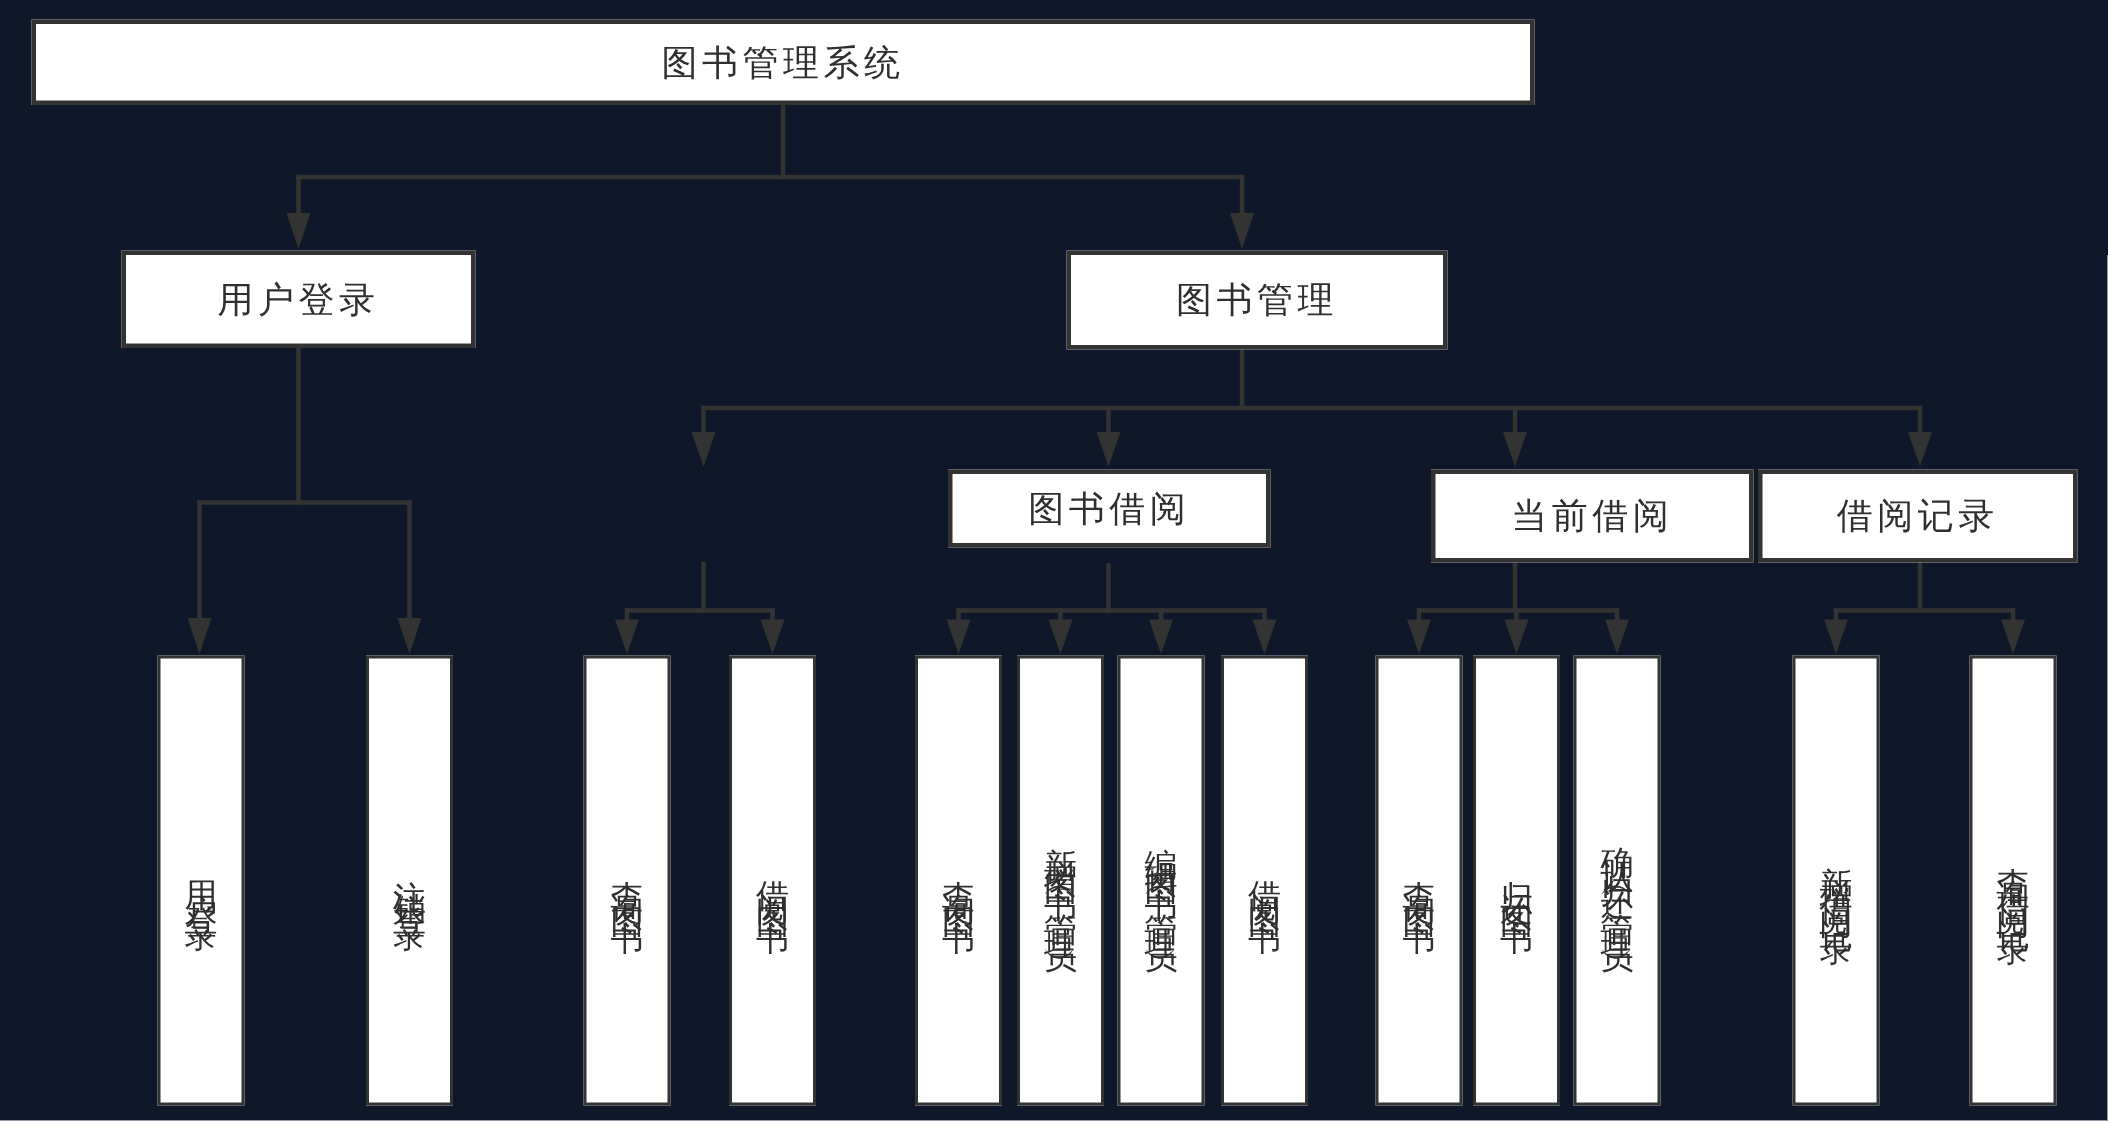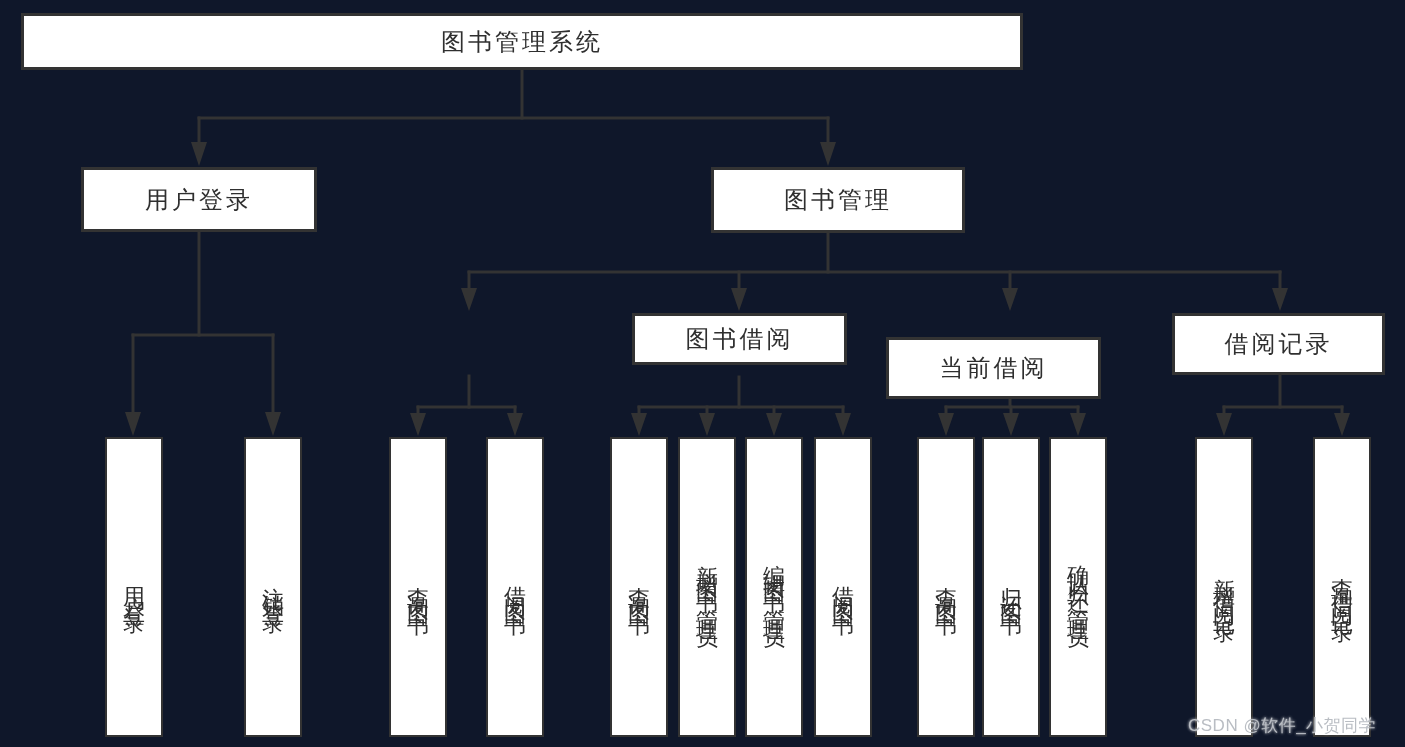--- a/index.html
+++ b/index.html
@@ -113,21 +113,21 @@
   <div class="box" style="left:81px;top:167px;width:236px;height:65px;">
     <span class="hlabel">用户登录</span>
   </div>
   <div class="box" style="left:711px;top:167px;width:254px;height:66px;">
     <span class="hlabel">图书管理</span>
   </div>
 
   <div class="box" style="left:632px;top:313px;width:215px;height:52px;">
     <span class="hlabel">图书借阅</span>
   </div>
-  <div class="box" style="left:886px;top:313px;width:215px;height:62px;margin-top:24px;">
+  <div class="box" style="left:954px;top:313px;width:215px;height:62px;">
     <span class="hlabel">当前借阅</span>
   </div>
   <div class="box" style="left:1172px;top:313px;width:213px;height:62px;">
     <span class="hlabel">借阅记录</span>
   </div>
 
   <div class="box leaf" style="left:105px;top:437px;width:58px;height:300px;">
     <span class="vlabel">用户登录</span>
   </div>
   <div class="box leaf" style="left:244px;top:437px;width:58px;height:300px;">
@@ -164,15 +164,14 @@
     <span class="vlabel">确认归还（管理员）</span>
   </div>
 
   <div class="box leaf" style="left:1195px;top:437px;width:58px;height:300px;">
     <span class="vlabel">新增借阅记录</span>
   </div>
   <div class="box leaf" style="left:1313px;top:437px;width:58px;height:300px;">
     <span class="vlabel">查询借阅记录</span>
   </div>
 
-  <div class="watermark">CSDN @软件_小贺同学</div>
 
 </div>
 
 </body></html>

